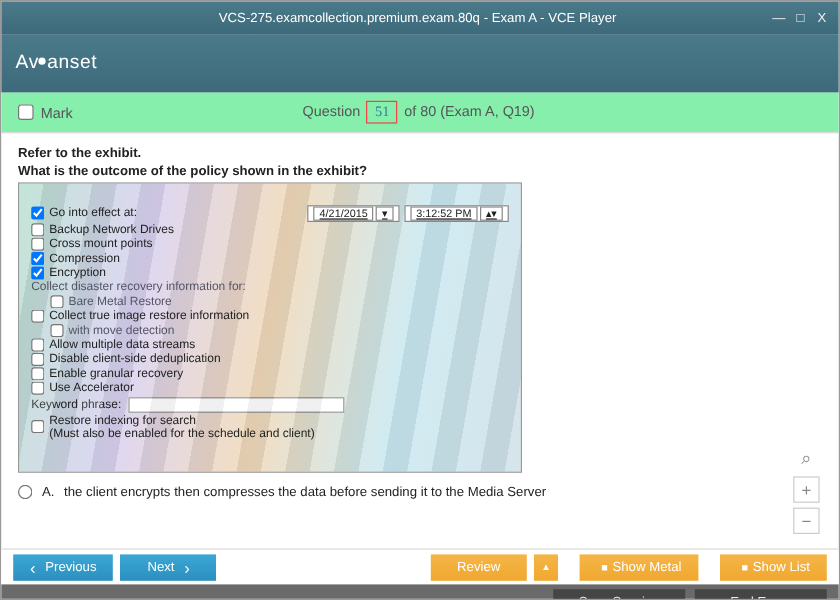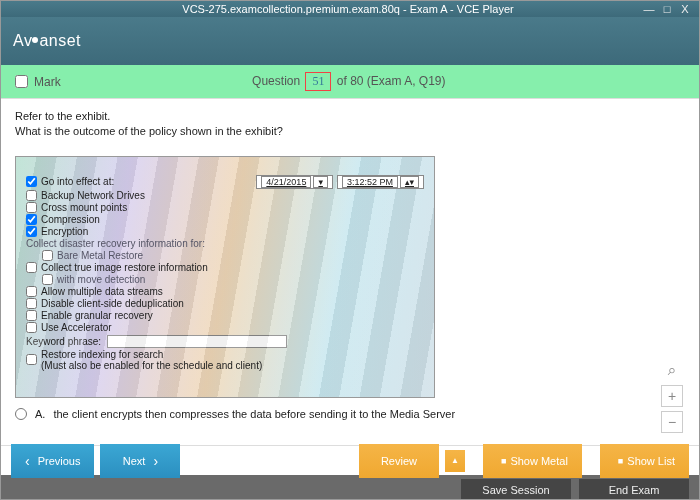--- a/index.html
+++ b/index.html
@@ -1,47 +1,47 @@
 <!DOCTYPE html>
 <html><head>
 <meta charset="utf-8">
 <style>
 * { box-sizing: border-box; margin: 0; padding: 0; font-family: Arial, sans-serif; }
 body { background: #fff; width: 700px; height: 500px; overflow: hidden; border: 1px solid #999; }
-.titlebar { background: linear-gradient(#4a7a8a, #3d6a7a); height: 16px; display: flex; align-items: center; justify-content: space-between; padding: 0 6px; color: #fff; }
+.titlebar { background: linear-gradient(#4a7a8a, #3d6a7a); height: 28px; display: flex; align-items: center; justify-content: space-between; padding: 0 6px; color: #fff; }
 .titlebar-title { font-size: 11px; text-align: center; flex: 1; }
 .titlebar-controls { display: flex; gap: 2px; }
 .titlebar-controls span { width: 16px; text-align: center; font-size: 11px; cursor: pointer; color: #eee; }
 .header { background: linear-gradient(#4a7a8a, #3d6a7a); height: 48px; display: flex; align-items: center; padding: 0 12px; position: relative; }
 .logo { color: #fff; font-size: 16px; font-weight: 300; letter-spacing: 0.5px; }
 .logo .dot { display:inline-block; width:6px; height:6px; background:#fff; border-radius:50%; vertical-align:middle; margin:0 1px 3px 0;}
 .question-bar { background: #86efac; border-bottom: 1px solid #ddd; height: 34px; display: flex; align-items: center; padding: 0 14px; font-size: 12px; color: #555; }
 .mark-box { display: flex; align-items: center; gap: 6px; }
 .mark-box input { width: 13px; height: 13px; }
 .question-label { flex:1; text-align:center; }
 .qnum { border: 1px solid #ef4444; padding: 1px 6px; color: #357a9a; display:inline-block; margin: 0 2px; font-family: Liberation Serif, serif;}
 .content { padding: 10px 14px; font-size: 11px; color: #222; height: 346px; overflow: hidden; position: relative; }
-.qtext { margin-bottom: 16px; line-height: 1.4; }
+.qtext { margin-bottom: 0; line-height: 1.4; font-weight: bold; }
 .exhibit { border: 1px solid #999; width: 420px; height: 242px; background: linear-gradient(100deg, #b8e0d0 0%, #d8d0f0 25%, #f0d8b8 50%, #c8e8f0 75%, #d0e0e8 100%); padding: 17px 10px; font-size: 10px; color: #222; position: relative; overflow:hidden; }
 .exhibit::before { content:""; position:absolute; inset:0; background: repeating-linear-gradient(100deg, rgba(255,255,255,0.15) 0 20px, rgba(0,0,0,0.06) 20px 40px); pointer-events:none;}
 .ex-row { display: flex; align-items: center; gap: 4px; margin: 1px 0; position:relative;}
 .ex-row input[type=checkbox] { width:11px; height:11px; }
 .ex-date { margin-left:auto; display:flex; gap:4px;text-decoration:underline;}
 .ex-date span { background:#fff; border:1px solid #888; font-size:9px; padding:0 4px; display:flex; align-items:center; gap:2px;}
 .ex-sub { margin-left: 16px; }
 .ex-label-dim { color:#556; }
 .ex-kw { display:flex; align-items:center; gap:6px; margin-top:2px;}
 .ex-kw-input { background:#fff; border:1px solid #888; width:180px; height:13px;}
 .answer { margin-top: 10px; display:flex; align-items:center; gap:8px; font-size: 11px;}
 .answer input { width:12px; height:12px;}
 .zoom { position:absolute; right:16px; bottom:12px; display:flex; flex-direction:column; gap:4px; }
 .zoom div { width:22px; height:22px; border:1px solid #ccc; display:flex; align-items:center; justify-content:center; font-size:14px; color:#888; cursor:pointer; background:#fff;}
 .zoom .mag { border:none; font-size:15px;}
 .btnbar1 { background:#fff; border-top:1px solid #ddd; height:30px; display:flex; align-items:center; padding:0 10px; gap:6px;}
-.btn { height:34px; display:flex; align-items:center; justify-content:center; font-size:11px; color:#fff; cursor:pointer; padding: 1px 14px; min-width: 80px;}
+.btn { height:22px; display:flex; align-items:center; justify-content:center; font-size:11px; color:#fff; cursor:pointer; padding: 1px 14px; min-width: 80px;}
 .btn-blue { background: linear-gradient(#3ba7d4,#2b8fc0); }
 .btn-orange { background: linear-gradient(#f5b547,#f0a830); }
 .btn-blue .arr, .btn-orange .arr, .btn-orange .sq { font-size:9px; margin:0 4px;}
 .spacer { flex:1; }
 .tri { width:20px; background: linear-gradient(#f5b547,#f0a830); height:22px; display:flex; align-items:center; justify-content:center; color:#fff; font-size:8px;}
 .btnbar2 { background:#6a6a6a; height:30px; display:flex; align-items:center; justify-content:flex-end; padding:0 10px; gap:8px;}
 .btn-dark { background:#454545; color:#eee; height:22px; min-width:110px; display:flex; align-items:center; justify-content:center; font-size:11px; cursor:pointer;}
 .arr-l::before{content:"‹"; margin-right:8px; font-size:14px;}
 .arr-r::after{content:"›"; margin-left:8px; font-size:14px;}
 </style>

